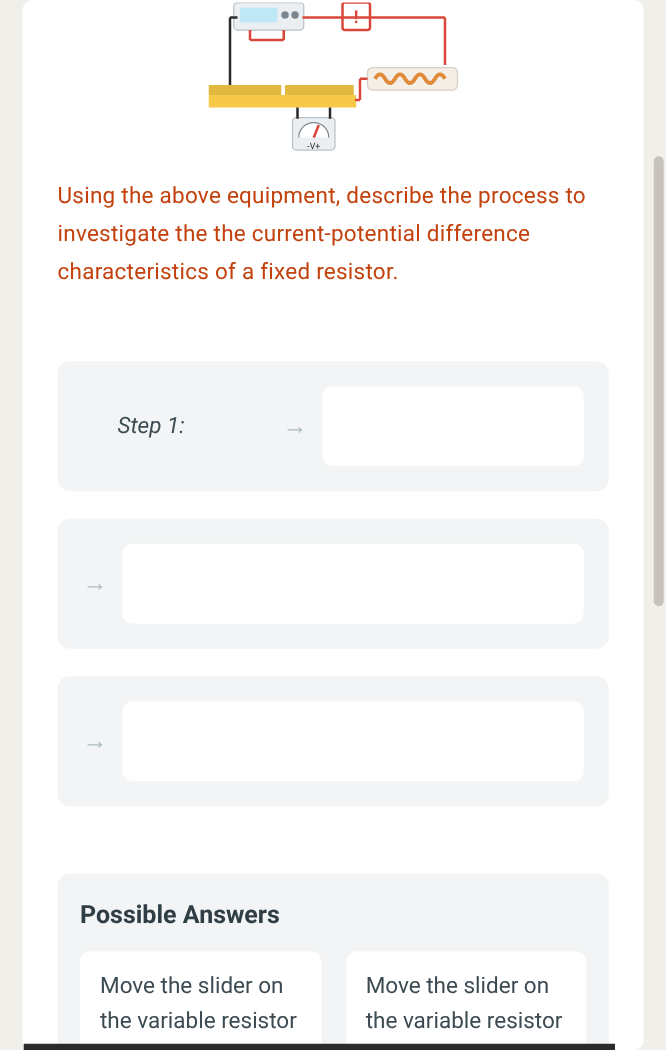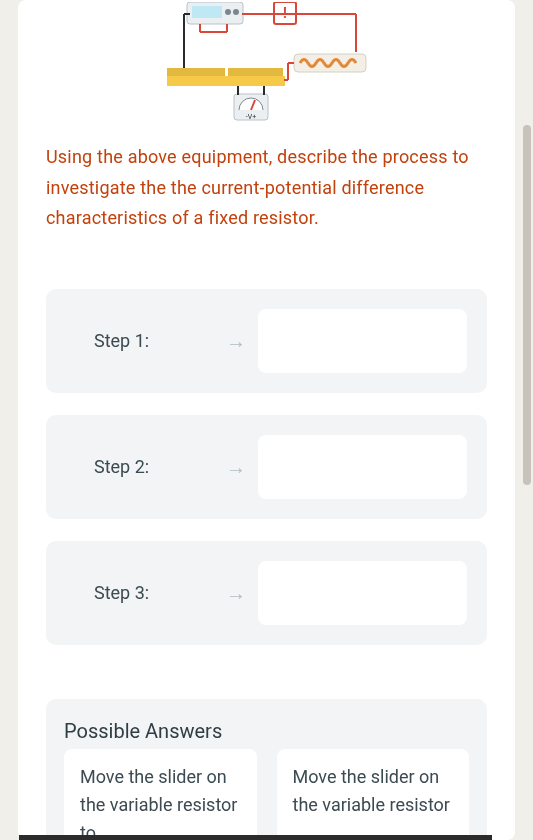--- a/index.html
+++ b/index.html
@@ -36,20 +36,21 @@
     letter-spacing: 0.2px;
     margin-bottom: 55px;
   }
   .step {
     background: #f2f4f5;
     border-radius: 10px;
     padding: 20px 20px;
     margin-bottom: 22px;
     display: flex;
     align-items: center;
+    font-style: italic;
   }
   .step-label {
     flex: 0 0 160px;
     padding-left: 28px;
     font-size: 18px;
     color: #3c4a52;
   }
   .arrow {
     color: #b0bdc4;
     font-size: 20px;
@@ -63,23 +64,23 @@
     height: 64px;
   }
   .answers-card {
     background: #f2f4f5;
     border-radius: 10px;
     padding: 20px 18px 0 18px;
     margin-top: 54px;
   }
   .answers-title {
     font-size: 20px;
-    font-weight: 400;
+    font-weight: 700;
     color: #2f3d45;
-    margin-bottom: 6px;
+    margin-bottom: 18px;
   }
   .answers-row {
     display: flex;
     gap: 20px;
   }
   .answer {
     background: #ffffff;
     border-radius: 8px;
     padding: 14px 16px 0 16px;
     flex: 1;
@@ -164,27 +165,25 @@
 
     <p class="prompt">Using the above equipment, describe the process to investigate the the current-potential difference characteristics of a fixed resistor.</p>
 
     <div class="step">
       <div class="step-label">Step 1:</div>
       <div class="arrow">→</div>
       <div class="slot"></div>
     </div>
 
     <div class="step">
-      <div class="step-label">Step 2:</div>
       <div class="arrow">→</div>
       <div class="slot"></div>
     </div>
 
     <div class="step">
-      <div class="step-label">Step 3:</div>
       <div class="arrow">→</div>
       <div class="slot"></div>
     </div>
 
     <div class="answers-card">
       <div class="answers-title">Possible Answers</div>
       <div class="answers-row">
         <div class="answer">Move the slider on the variable resistor to</div>
         <div class="answer">Move the slider on the variable resistor</div>
       </div>

